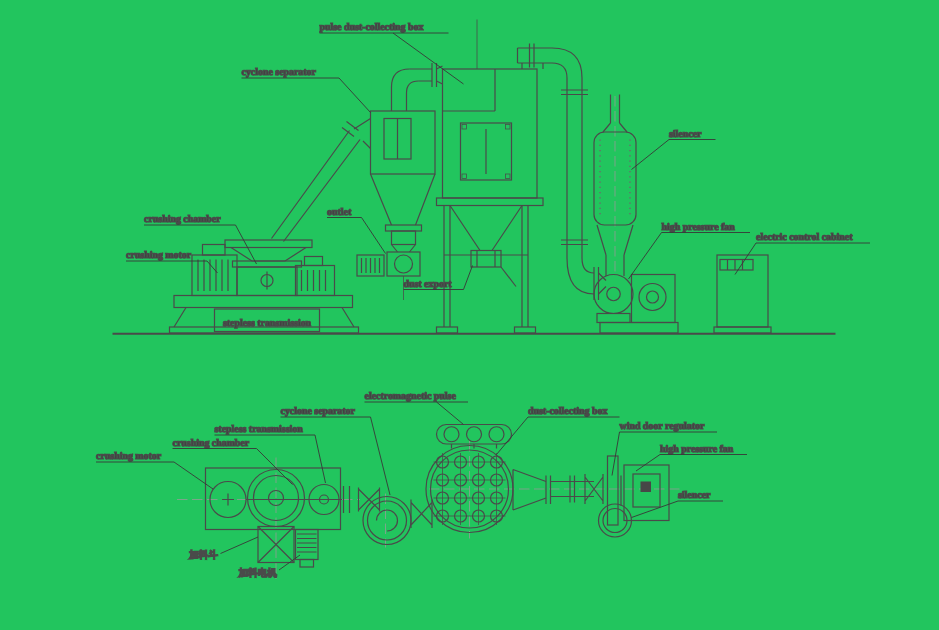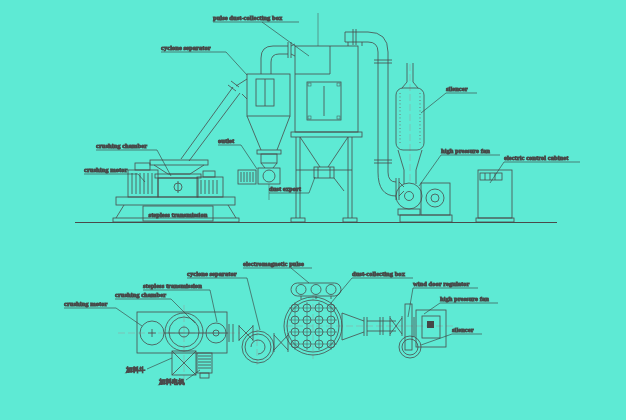--- a/index.html
+++ b/index.html
@@ -1,16 +1,16 @@
 <!DOCTYPE html>
 <html><head>
 <meta charset="utf-8">
 <style>
   html,body{margin:0;padding:0;background:#ffffff;}
-  .canvas{position:relative;width:626px;height:420px;background:#5eead4;overflow:hidden;}
+  .canvas{position:relative;width:626px;height:420px;background:#22c55e;overflow:hidden;}
   svg{display:block;}
   .draw{stroke:#4a4a4a;stroke-width:.8;fill:none;stroke-linecap:butt;stroke-linejoin:miter;}
   .thin{stroke-width:.5;}
   .cl{stroke:#999;stroke-width:.5;stroke-dasharray:7,3;fill:none;}
   .dots{stroke:#6b6b6b;stroke-width:1;stroke-dasharray:.9,2.6;fill:none;}
   .ldr{stroke:#383838;stroke-width:.6;fill:none;}
   .fillrect{fill:#474747;stroke:none;}
   text{font-family:"Liberation Serif",serif;font-size:6.6px;font-weight:bold;fill:#242424;}
   .cn{font-family:"DejaVu Sans",sans-serif;font-size:6.4px;font-weight:bold;}
 </style>

